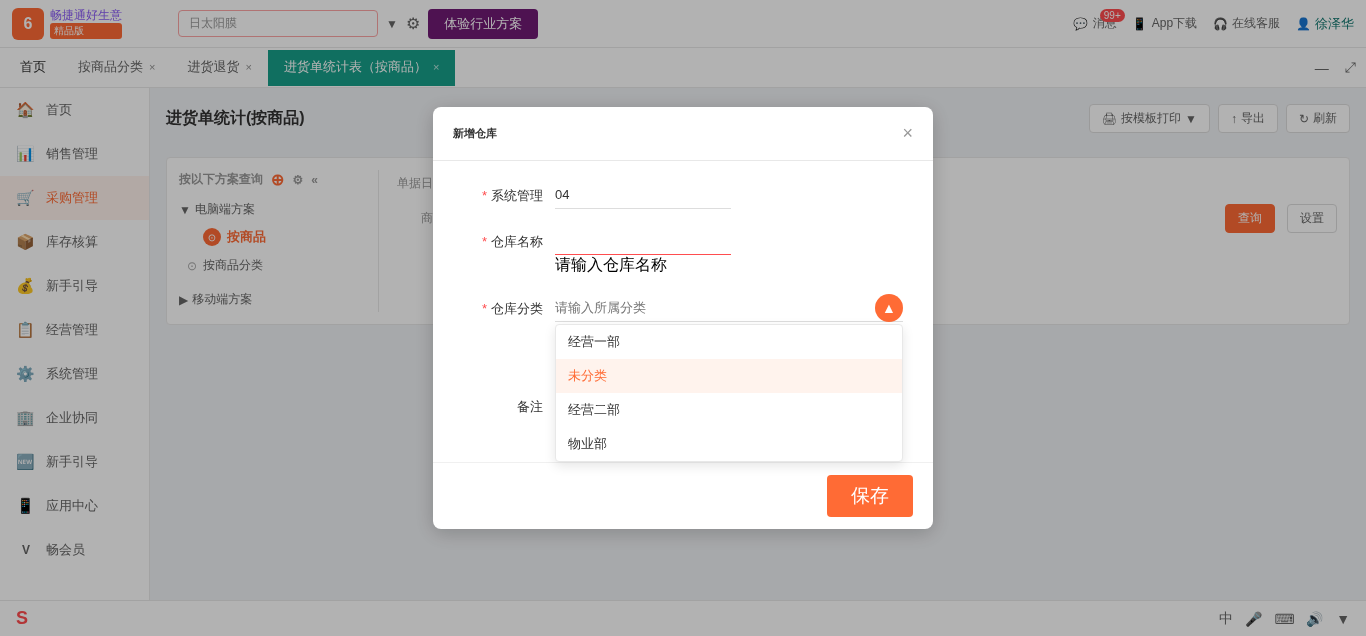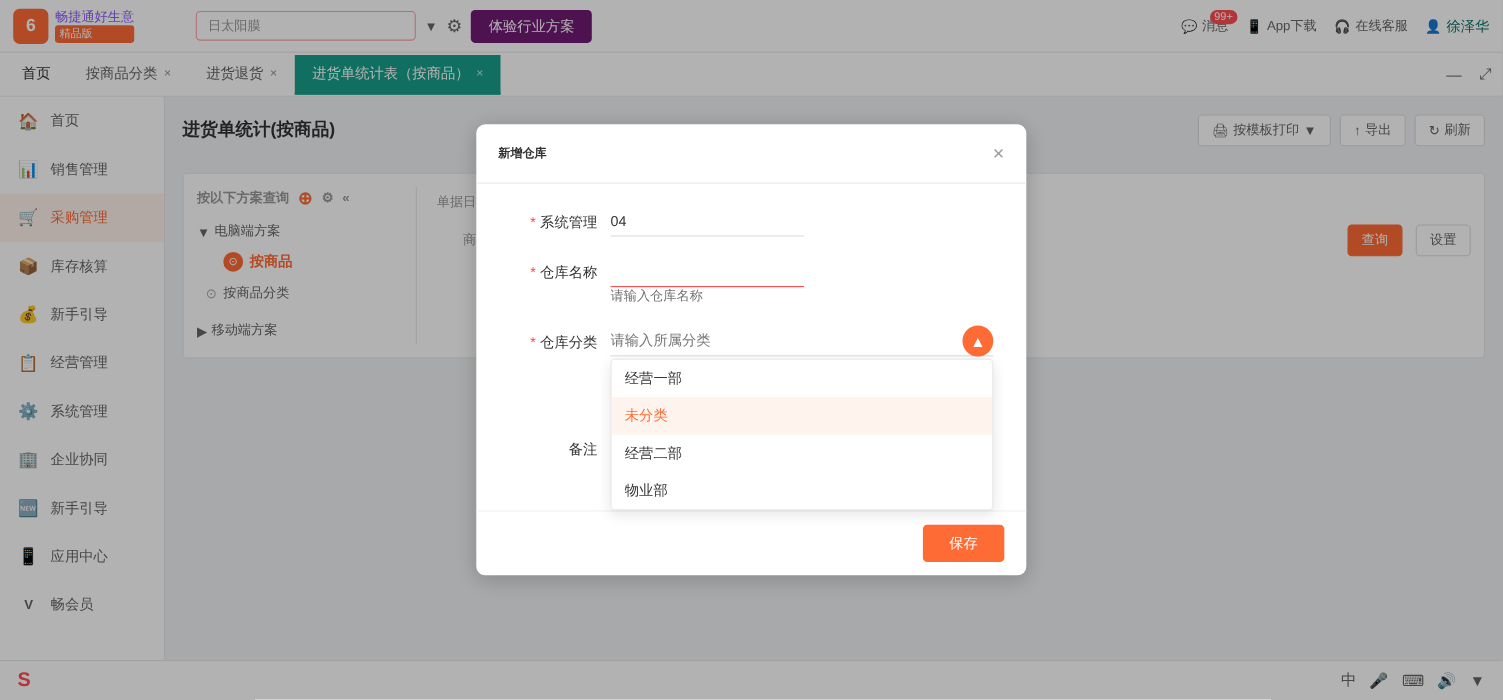--- a/index.html
+++ b/index.html
@@ -390,22 +390,22 @@
       border-bottom: 1px solid #ddd;
       padding: 6px 0;
       font-size: 13px;
       outline: none;
       color: #333;
     }
     .form-input.error {
       border-bottom-color: #ff4d4f;
     }
     .error-msg {
-      color: #737373;
-      font-size: 12px;
+      color: #000000;
+      font-size: 16px;
       margin-top: 2px;
     }
     .form-control-wrap {
       flex: 1;
       position: relative;
     }
     .dropdown-trigger {
       width: 100%;
       border: none;
       border-bottom: 1px solid #ddd;
@@ -468,21 +468,21 @@
       gap: 10px;
       border-top: 1px solid #f0f0f0;
     }
     .btn-save {
       background: #ff6b35;
       color: white;
       border: none;
       padding: 8px 24px;
       border-radius: 4px;
       cursor: pointer;
-      font-size: 13px;
+      font-size: 19px;
     }
 
     
     .bottom-bar {
       position: fixed;
       bottom: 0;
       left: 0;
       right: 0;
       height: 36px;
       background: #fff;

